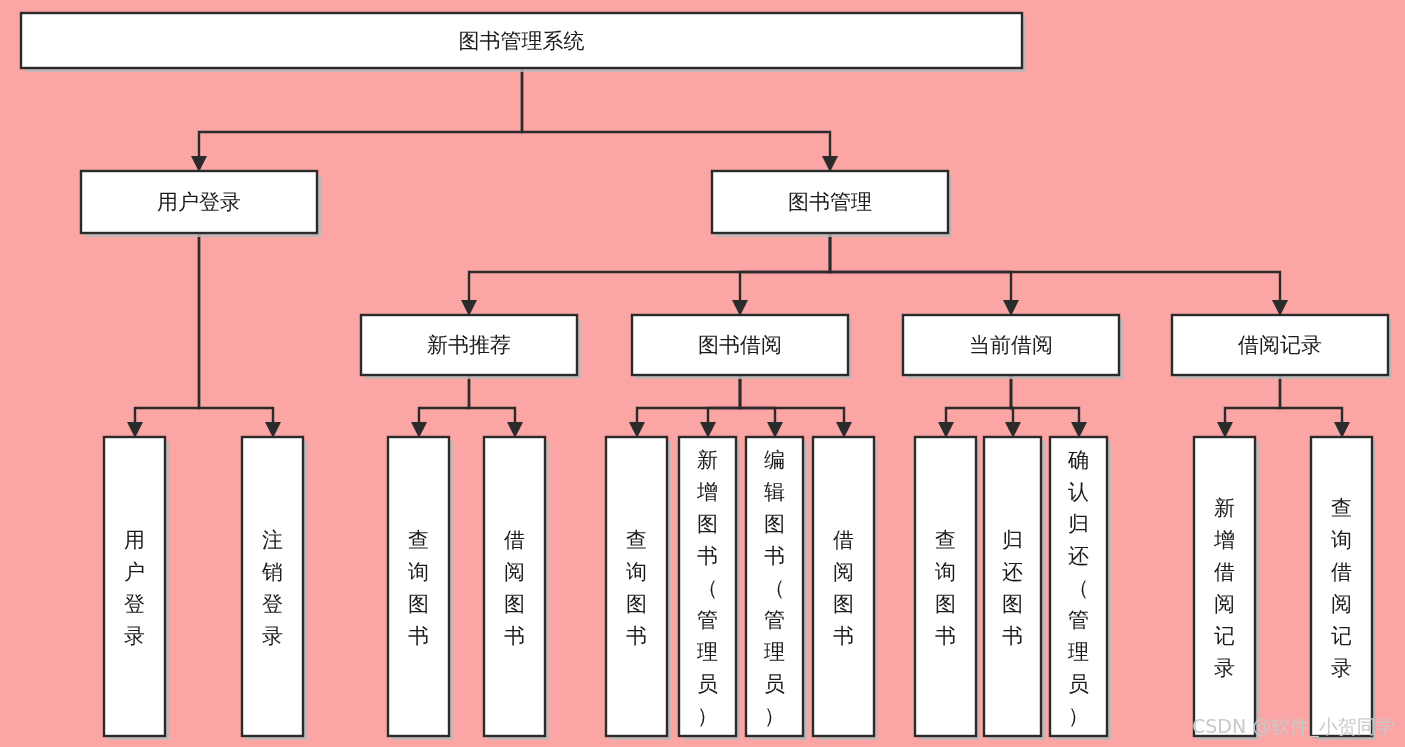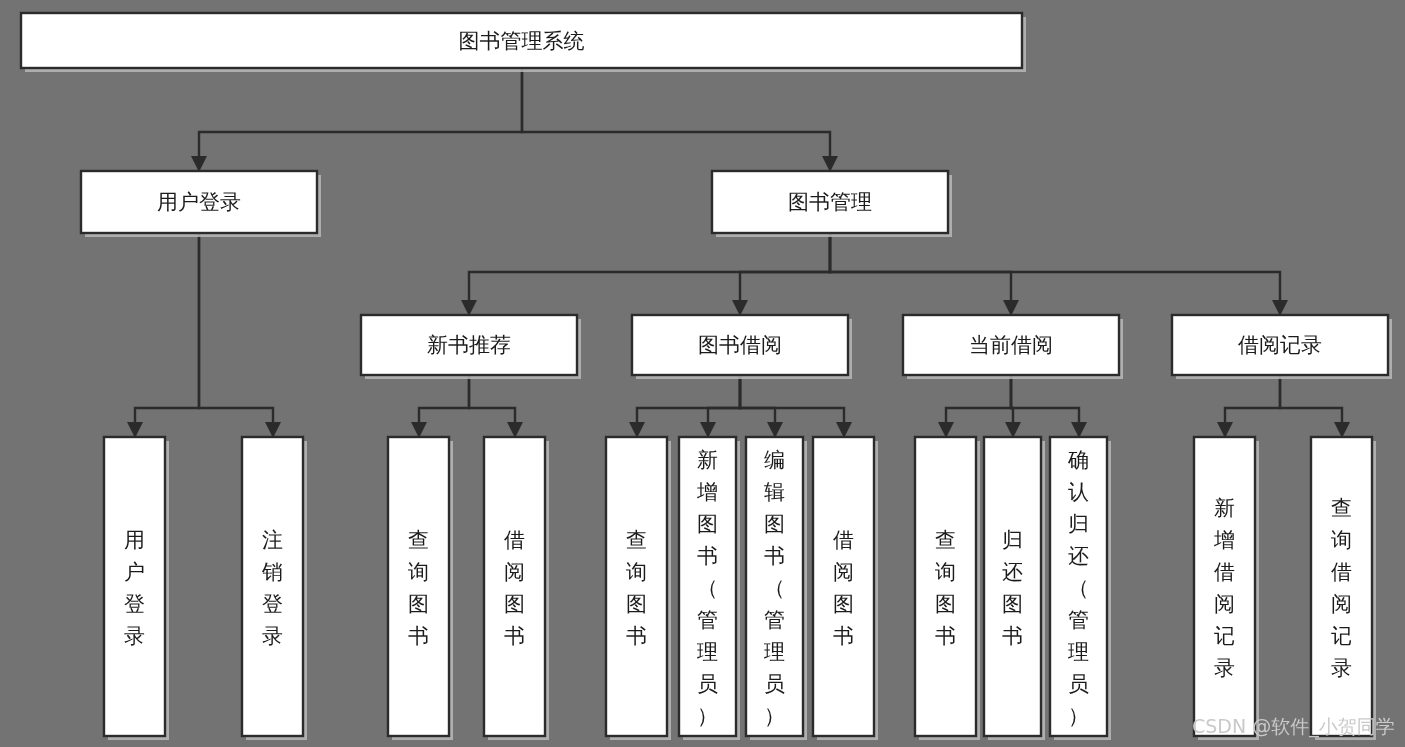--- a/index.html
+++ b/index.html
@@ -11,21 +11,21 @@
   body {
     width: 1405px;
     height: 747px;
     overflow: hidden;
     font-family: "DejaVu Sans", "Liberation Sans", sans-serif;
   }
   #diagram-root {
     position: relative;
     width: 1405px;
     height: 747px;
-    background: #737373;
+    background: #fca5a5;
   }
   svg#diagram-svg {
     position: absolute;
     left: 0;
     top: 0;
     width: 1405px;
     height: 747px;
     display: block;
   }
   .node-rect {

